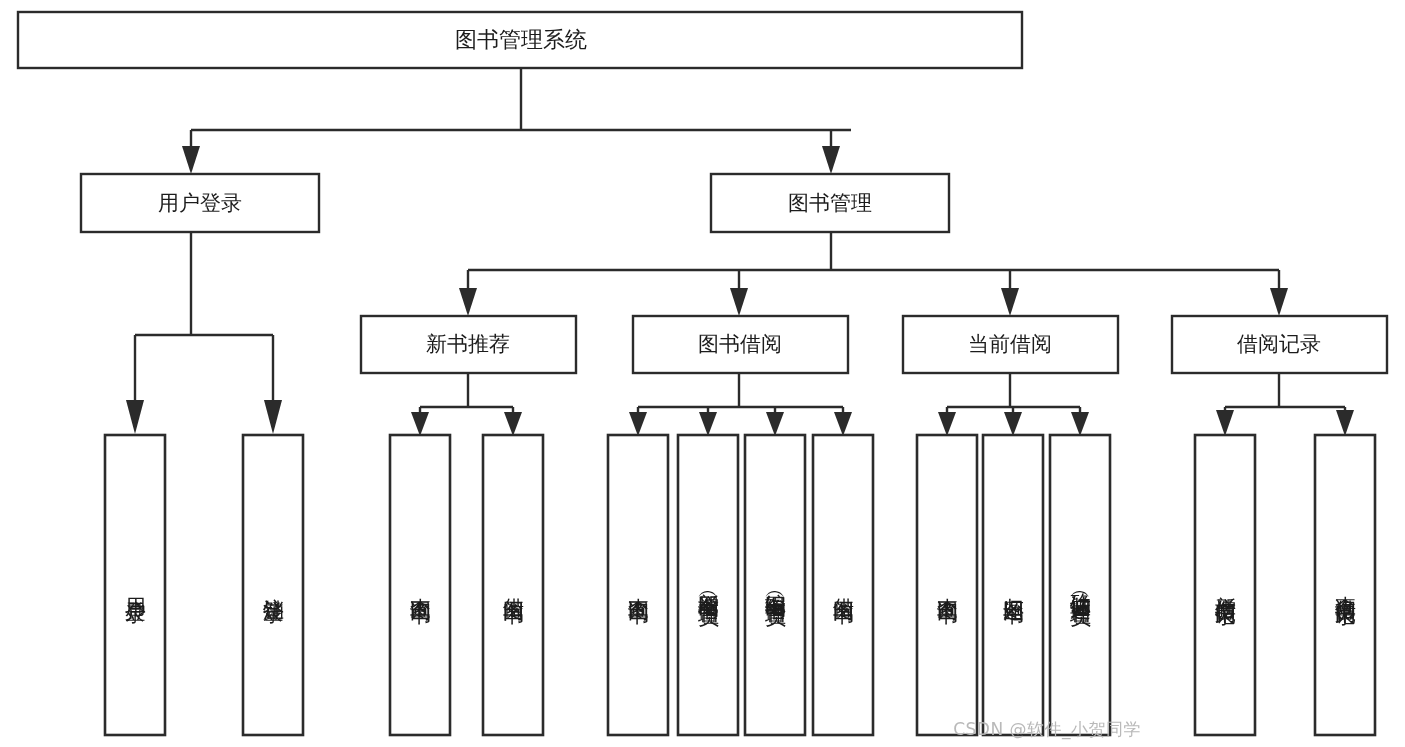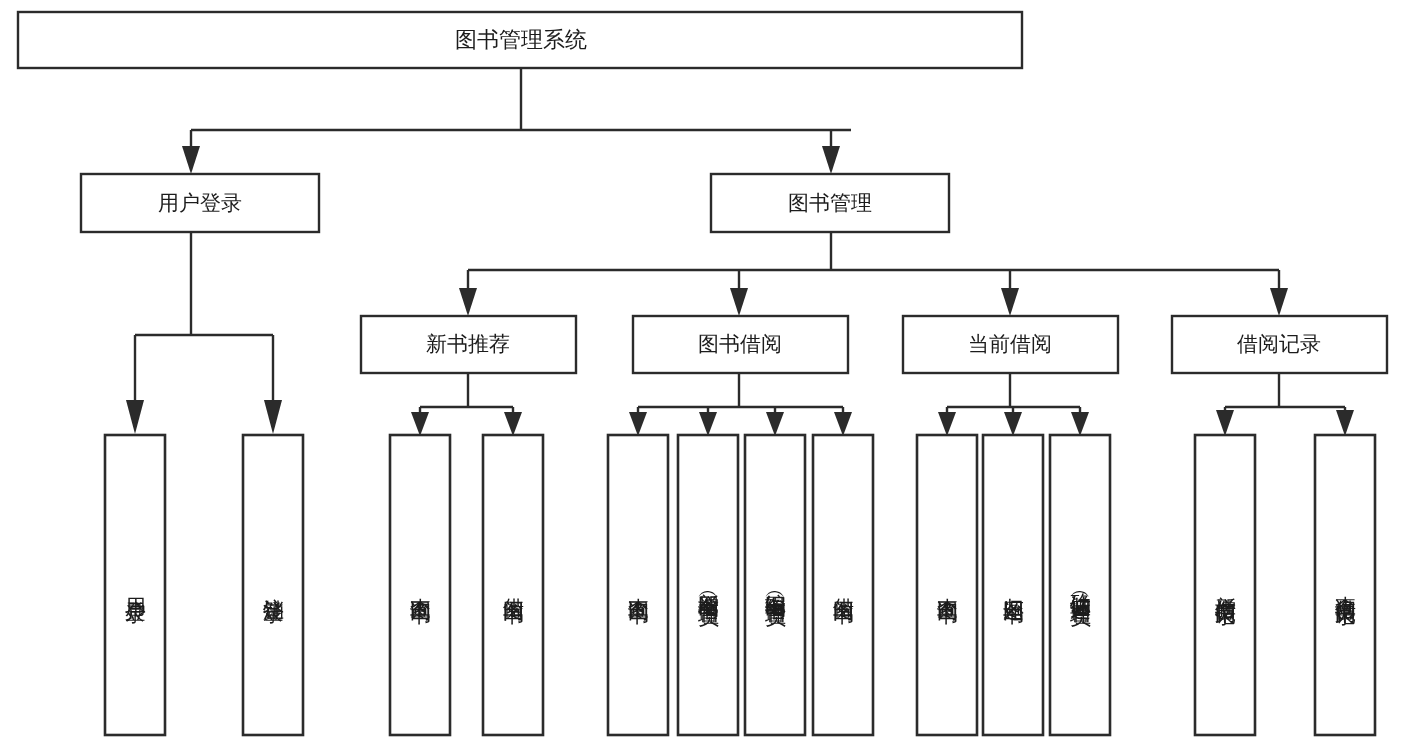--- a/index.html
+++ b/index.html
@@ -273,14 +273,15 @@
 
     <g>
       <rect class="leaf-box" x="1315" y="435" width="60" height="300"></rect>
       <foreignObject x="1315" y="435" width="60" height="300">
         <div xmlns="http://www.w3.org/1999/xhtml" class="leaf-label-fo">查询借阅记录</div>
       </foreignObject>
     </g>
 
   </svg>
 
+  <div class="watermark">CSDN @软件_小贺同学</div>
 
 </div>
 
 </body></html>

